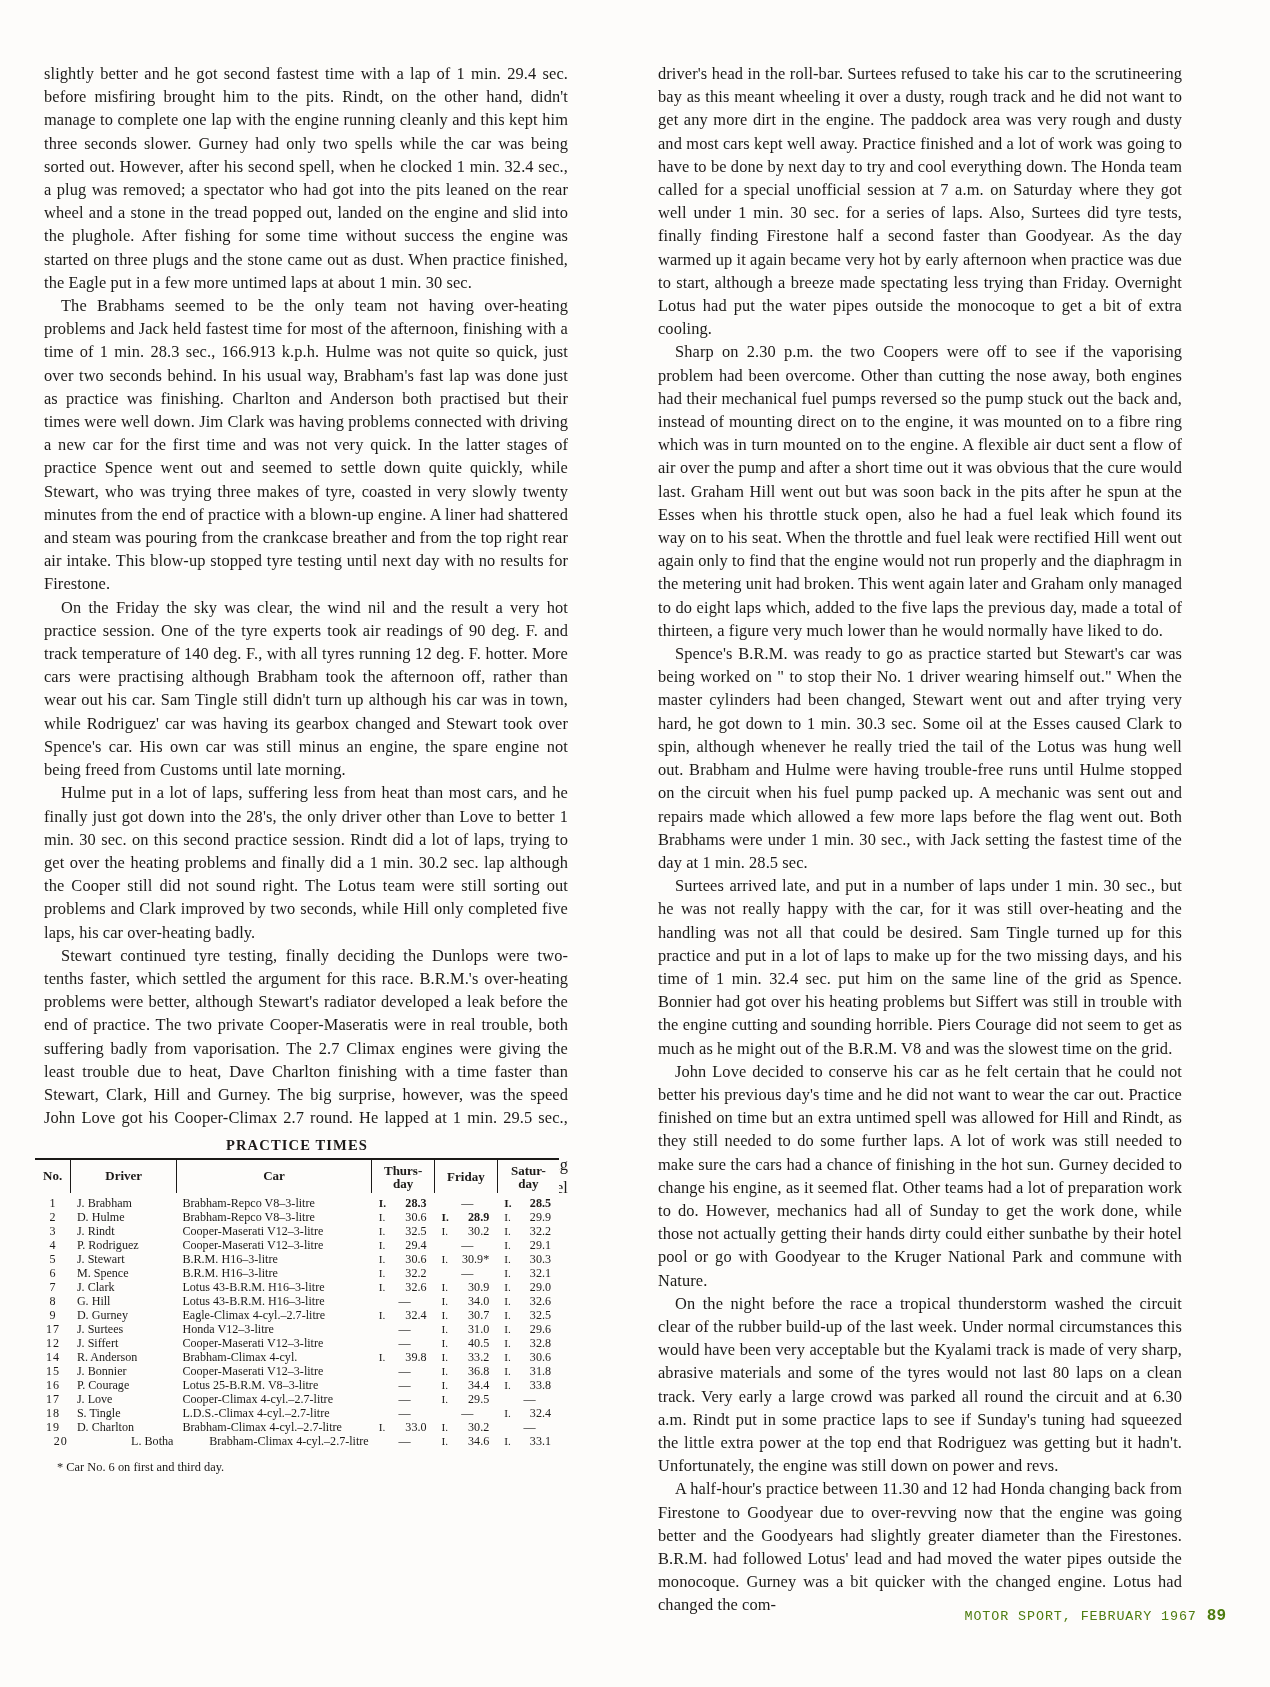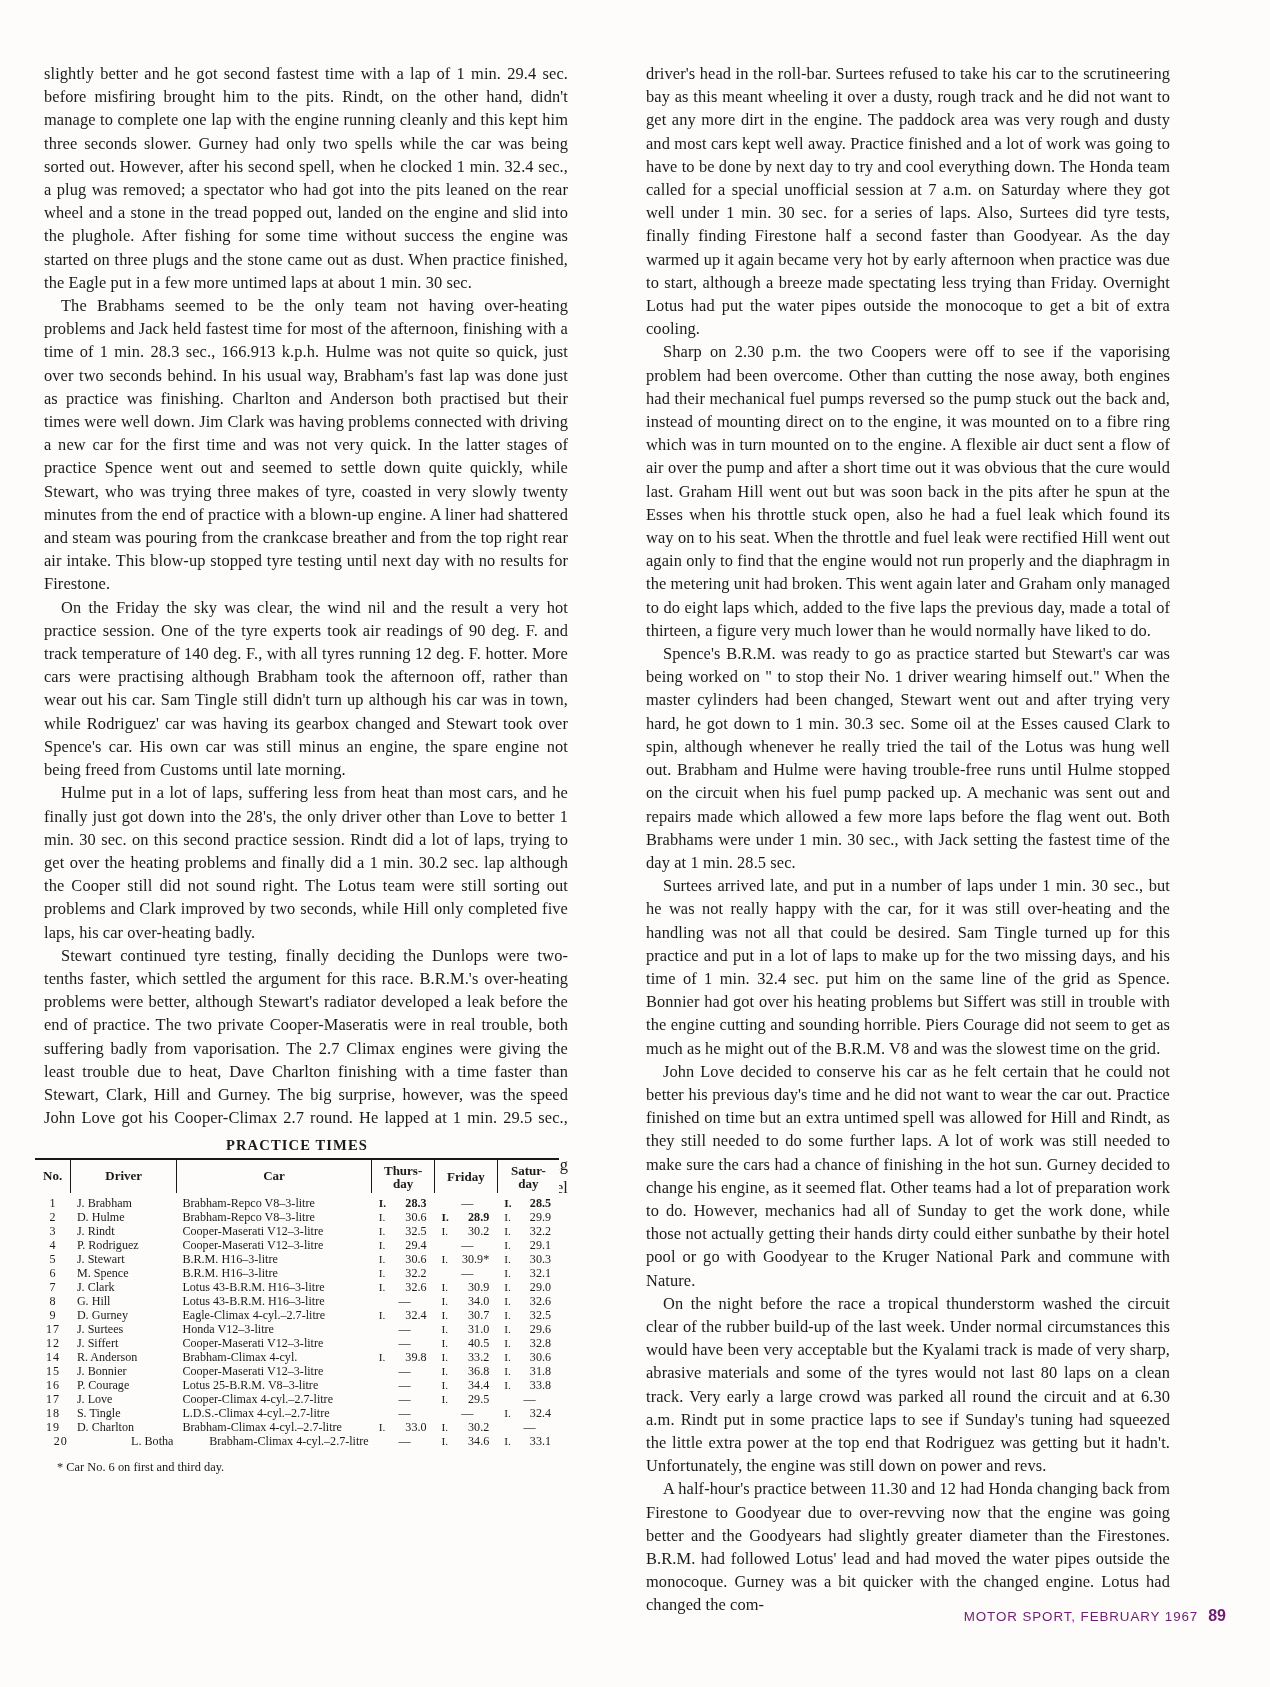--- a/index.html
+++ b/index.html
@@ -25,21 +25,21 @@
     position: absolute;
     top: 62px;
     left: 44px;
     width: 1184px;
     display: flex;
     gap: 54px;
   }
   .col {
     width: 524px;
   }
-  .col.right { margin-left: 24px; }
+  .col.right { margin-left: 36px; }
 
   p.body-par {
     margin: 0;
     font-size: 16.4px;
     line-height: 23.2px;
     text-align: justify;
     text-justify: inter-word;
     hyphens: none;
     letter-spacing: 0.1px;
   }
@@ -113,24 +113,24 @@
   .tbl-note {
     font-size: 12.4px;
     padding: 10px 0 8px 22px;
   }
 
   
   .footer {
     position: absolute;
     right: 44px;
     bottom: 62px;
-    font-family: Liberation Sans, sans-serif;
+    font-family: Liberation Mono, monospace;
     font-size: 13.4px;
     letter-spacing: 0.9px;
-    color: #701a75;
+    color: #4d7c0f;
     display: flex;
     align-items: baseline;
     gap: 10px;
   }
   .footer .pageno {
     font-weight: bold;
     font-size: 16px;
     letter-spacing: 0;
   }
   .smudge {

